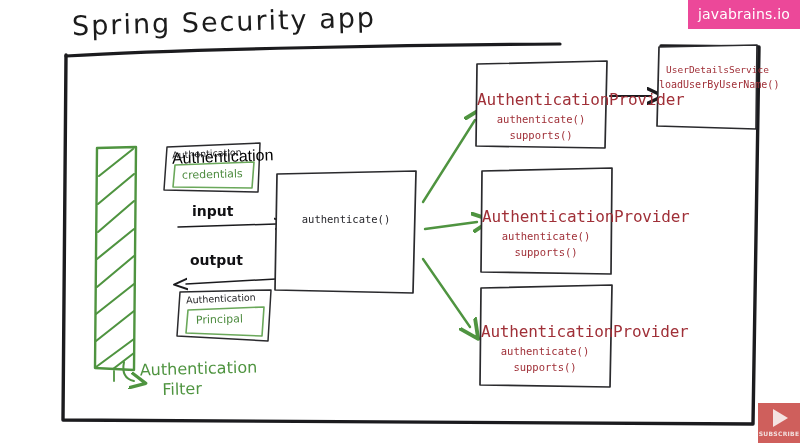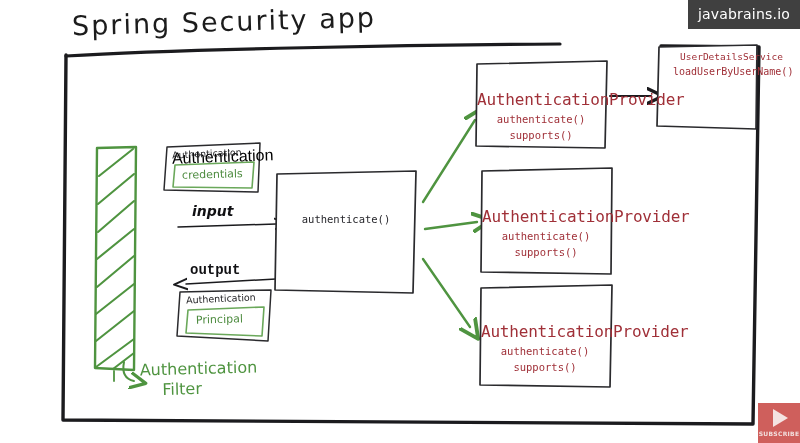--- a/index.html
+++ b/index.html
@@ -33,21 +33,21 @@
     color: #1c1c1c;
     letter-spacing: 2px;
     transform: rotate(-1.6deg);
     white-space: nowrap;
   }
 
   
   #watermark {
     right: 0px;
     top: 0px;
-    background: #404040;
+    background: #ec4899;
     color: #ffffff;
     font-family: "DejaVu Sans", sans-serif;
     font-size: 14px;
     padding: 6px 10px 7px 10px;
     letter-spacing: 0.2px;
   }
 
   
   .node-text {
     text-align: center;
@@ -240,22 +240,22 @@
   </svg>
 
   <div class="abs" id="title">Spring Security app</div>
 
   <div class="abs" id="watermark">javabrains.io</div>
 
   <div class="abs" style="left:172px; top:148px; transform:rotate(-2deg);">Authentication</div>
   <div class="abs auth-label" style="left:172px; top:148px; transform:rotate(-2.4deg);">Authentication</div>
   <div class="abs auth-inner-label" style="left:182px; top:168px; transform:rotate(-1.6deg);">credentials</div>
 
-  <div class="abs io-label" style="left:192px; top:203px;font-style:italic;">input</div>
-  <div class="abs io-label" style="left:190px; top:262px;font-family:Liberation Mono, monospace;">output</div>
+  <div class="abs io-label" style="left:192px; top:203px;">input</div>
+  <div class="abs io-label" style="left:190px; top:252px;">output</div>
 
   <div class="abs auth-label" style="left:186px; top:293px; transform:rotate(-2.4deg);">Authentication</div>
   <div class="abs auth-inner-label" style="left:196px; top:313px; transform:rotate(-1.6deg);">Principal</div>
 
   <div class="abs node-text" style="left:277px; top:212px; width:138px;">
     <div class="mth-black">authenticate()</div>
   </div>
 
   <div class="abs node-text" style="left:477px; top:88px; width:128px;">
     <div class="cls-name">AuthenticationProvider</div>
@@ -268,21 +268,21 @@
     <div class="mth-name">authenticate()</div>
     <div class="mth-name">supports()</div>
   </div>
 
   <div class="abs node-text" style="left:481px; top:320px; width:128px;">
     <div class="cls-name">AuthenticationProvider</div>
     <div class="mth-name">authenticate()</div>
     <div class="mth-name">supports()</div>
   </div>
 
-  <div class="abs node-text" style="left:659px; top:50px; width:117px;padding-left:14px;">
+  <div class="abs node-text" style="left:659px; top:63px; width:117px;">
     <div class="uds-name">UserDetailsService</div>
     <div class="uds-method">loadUserByUserName()</div>
   </div>
 
   <div class="abs" id="filter-caption">
     <span>Authentication</span>
     <span class="l2">Filter</span>
   </div>
 
   <div class="abs" id="subscribe">

